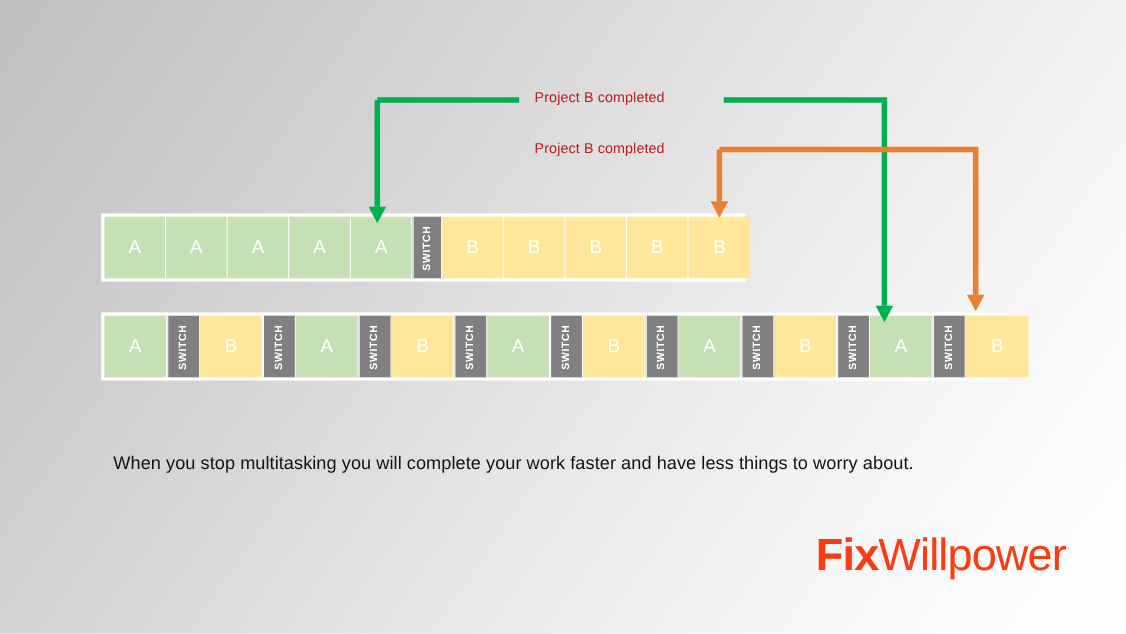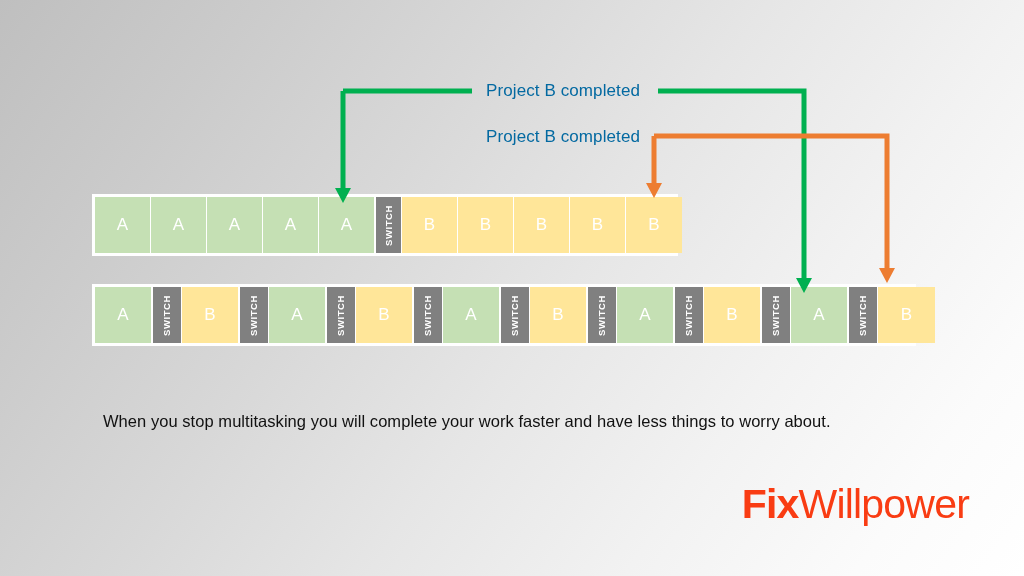--- a/index.html
+++ b/index.html
@@ -33,22 +33,22 @@
   
   #annotations {
     position: absolute;
     left: 0; top: 0;
     width: 1024px; height: 576px;
     pointer-events: none;
   }
 
   .annot-label {
     position: absolute;
-    font-size: 17px;
-    color: #0369a1;
+    font-size: 13px;
+    color: #b91c1c;
     white-space: nowrap;
     letter-spacing: 0.1px;
     text-align: right;
   }
   #label-green { left: 486px; top: 81px; }
   #label-orange { left: 486px; top: 127px; }
 
   
   .bar-frame {
     position: absolute;

